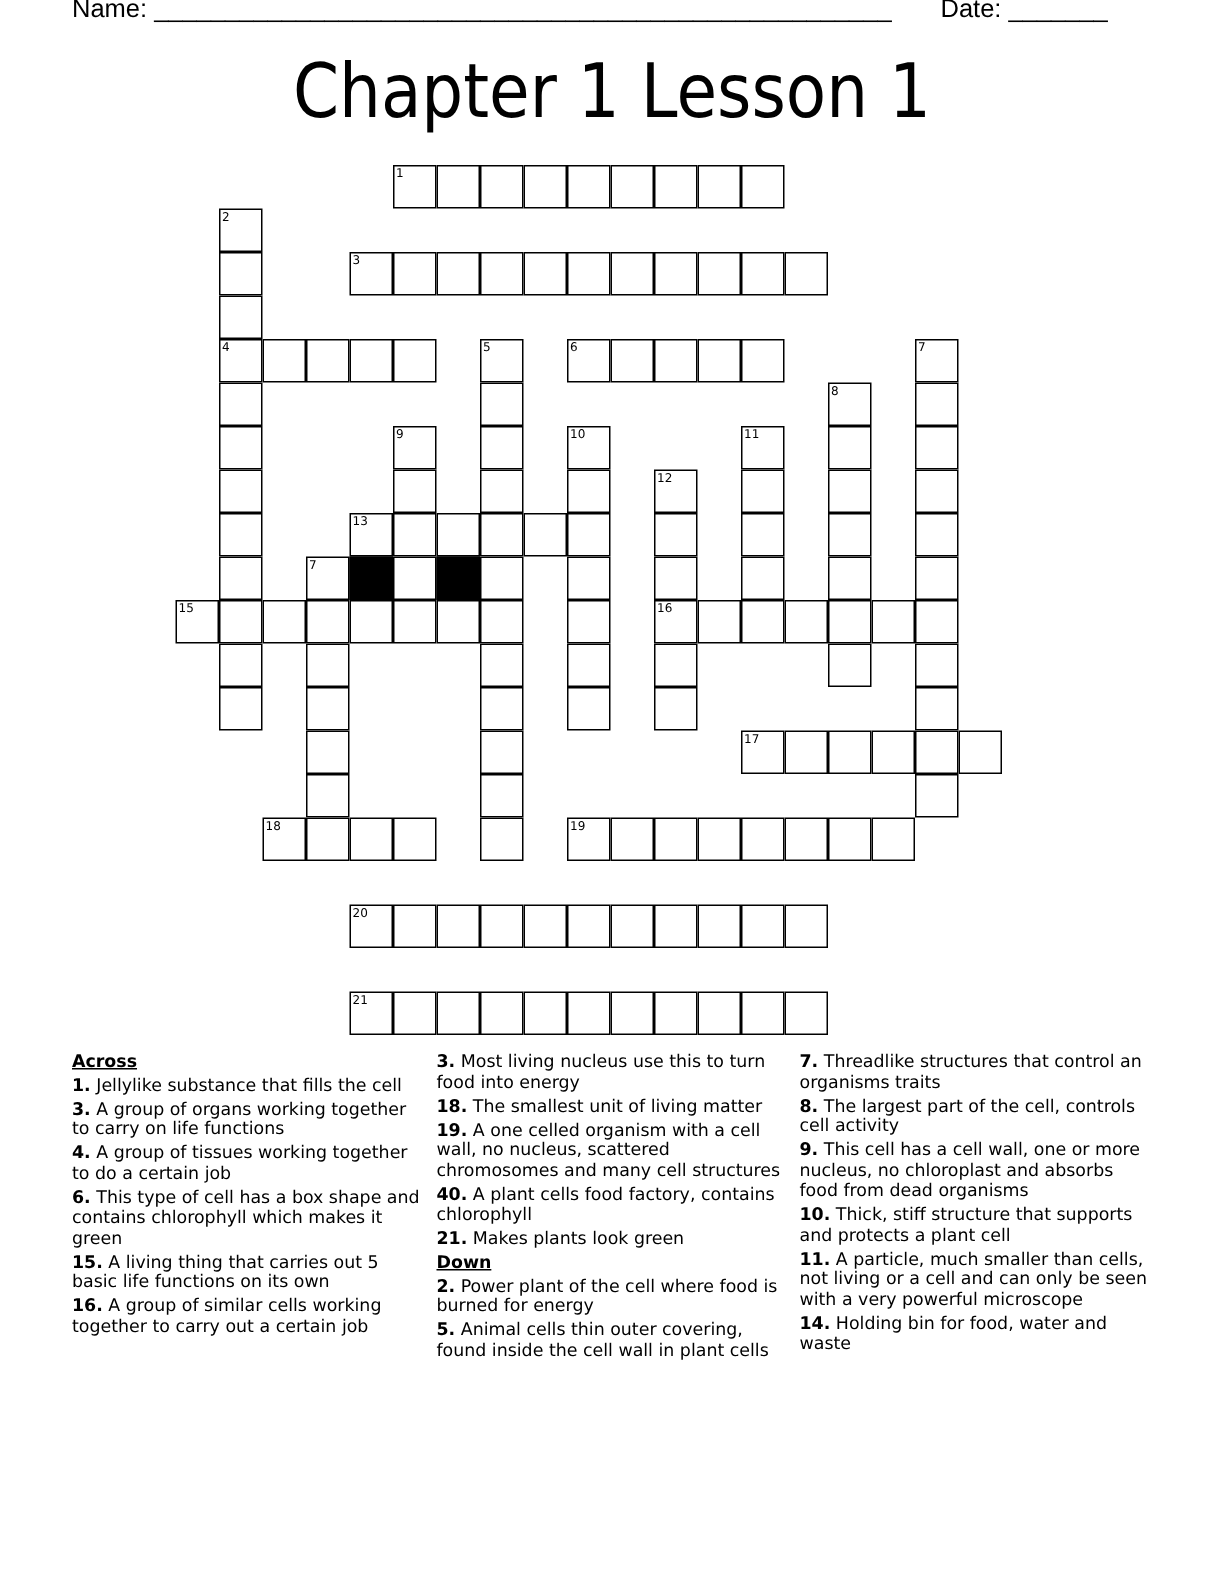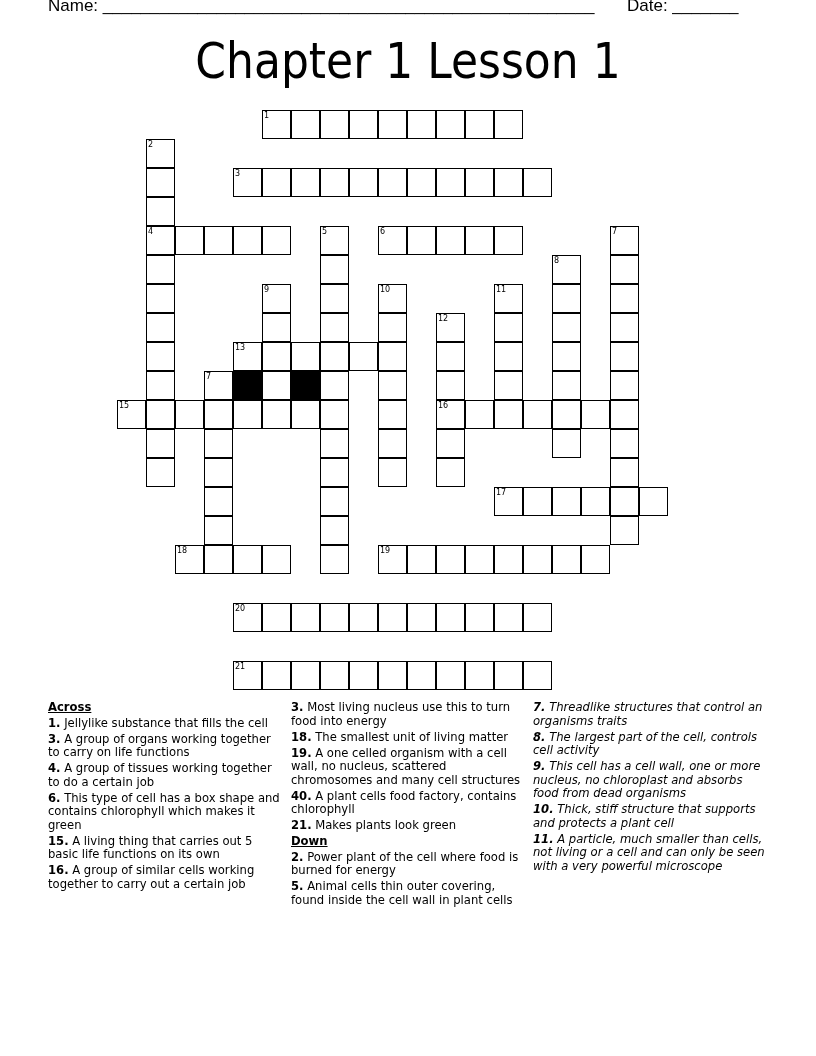--- a/index.html
+++ b/index.html
@@ -233,20 +233,21 @@
   <div class="col" id="col2" style="left:291px;">
     <div class="clue"><b>3.</b><span> Most living nucleus use this to turn food into energy</span></div>
     <div class="clue"><b>18.</b><span> The smallest unit of living matter</span></div>
     <div class="clue"><b>19.</b><span> A one celled organism with a cell wall, no nucleus, scattered chromosomes and many cell structures</span></div>
     <div class="clue"><b>40.</b><span> A plant cells food factory, contains chlorophyll</span></div>
     <div class="clue"><b>21.</b><span> Makes plants look green</span></div>
     <div class="section-head">Down</div>
     <div class="clue"><b>2.</b><span> Power plant of the cell where food is burned for energy</span></div>
     <div class="clue"><b>5.</b><span> Animal cells thin outer covering, found inside the cell wall in plant cells</span></div>
   </div>
-  <div class="col" id="col3" style="left:533px;font-style:italic;">
+  <div class="col" id="col3" style="left:533px;">
     <div class="clue"><b>7.</b><span> Threadlike structures that control an organisms traits</span></div>
     <div class="clue"><b>8.</b><span> The largest part of the cell, controls cell activity</span></div>
     <div class="clue"><b>9.</b><span> This cell has a cell wall, one or more nucleus, no chloroplast and absorbs food from dead organisms</span></div>
     <div class="clue"><b>10.</b><span> Thick, stiff structure that supports and protects a plant cell</span></div>
     <div class="clue"><b>11.</b><span> A particle, much smaller than cells, not living or a cell and can only be seen with a very powerful microscope</span></div>
+    <div class="clue"><b>14.</b><span> Holding bin for food, water and waste</span></div>
   </div>
 </div>
 
 </body></html>

